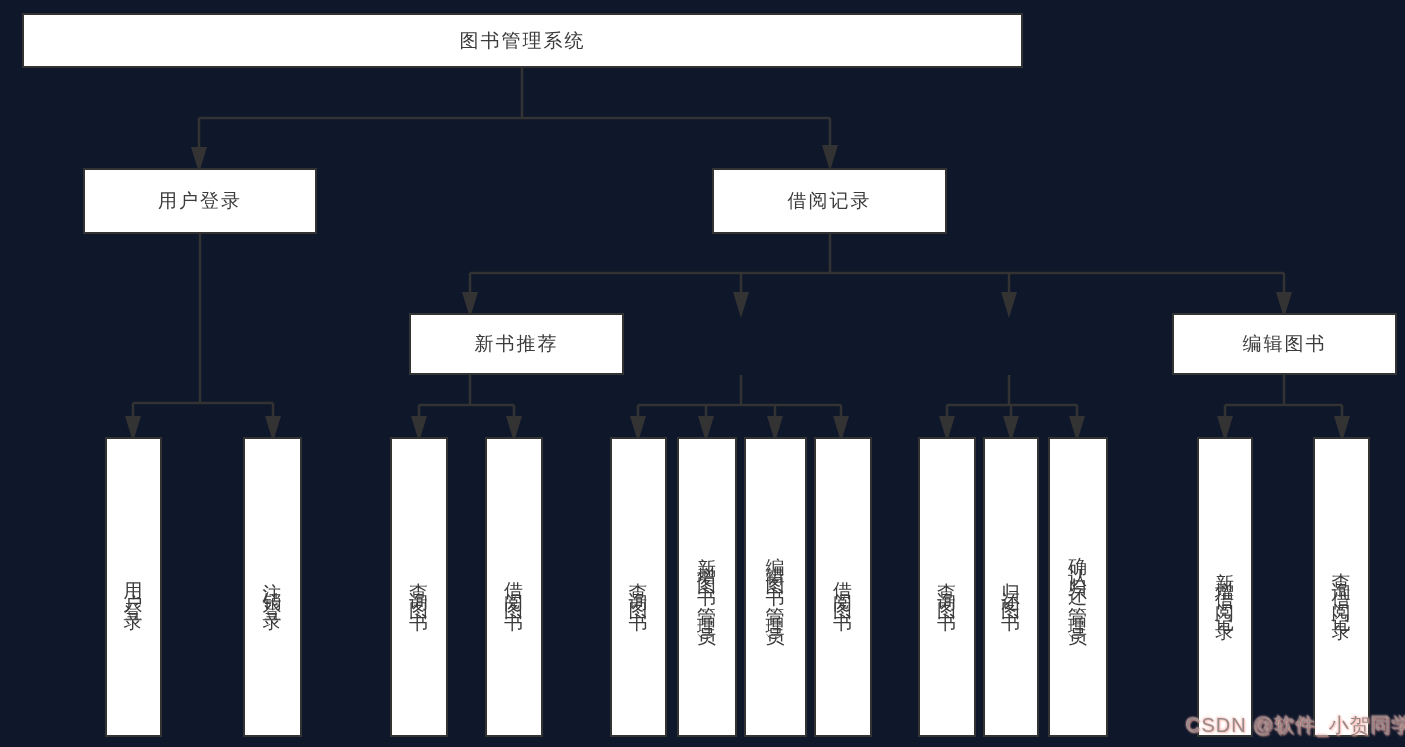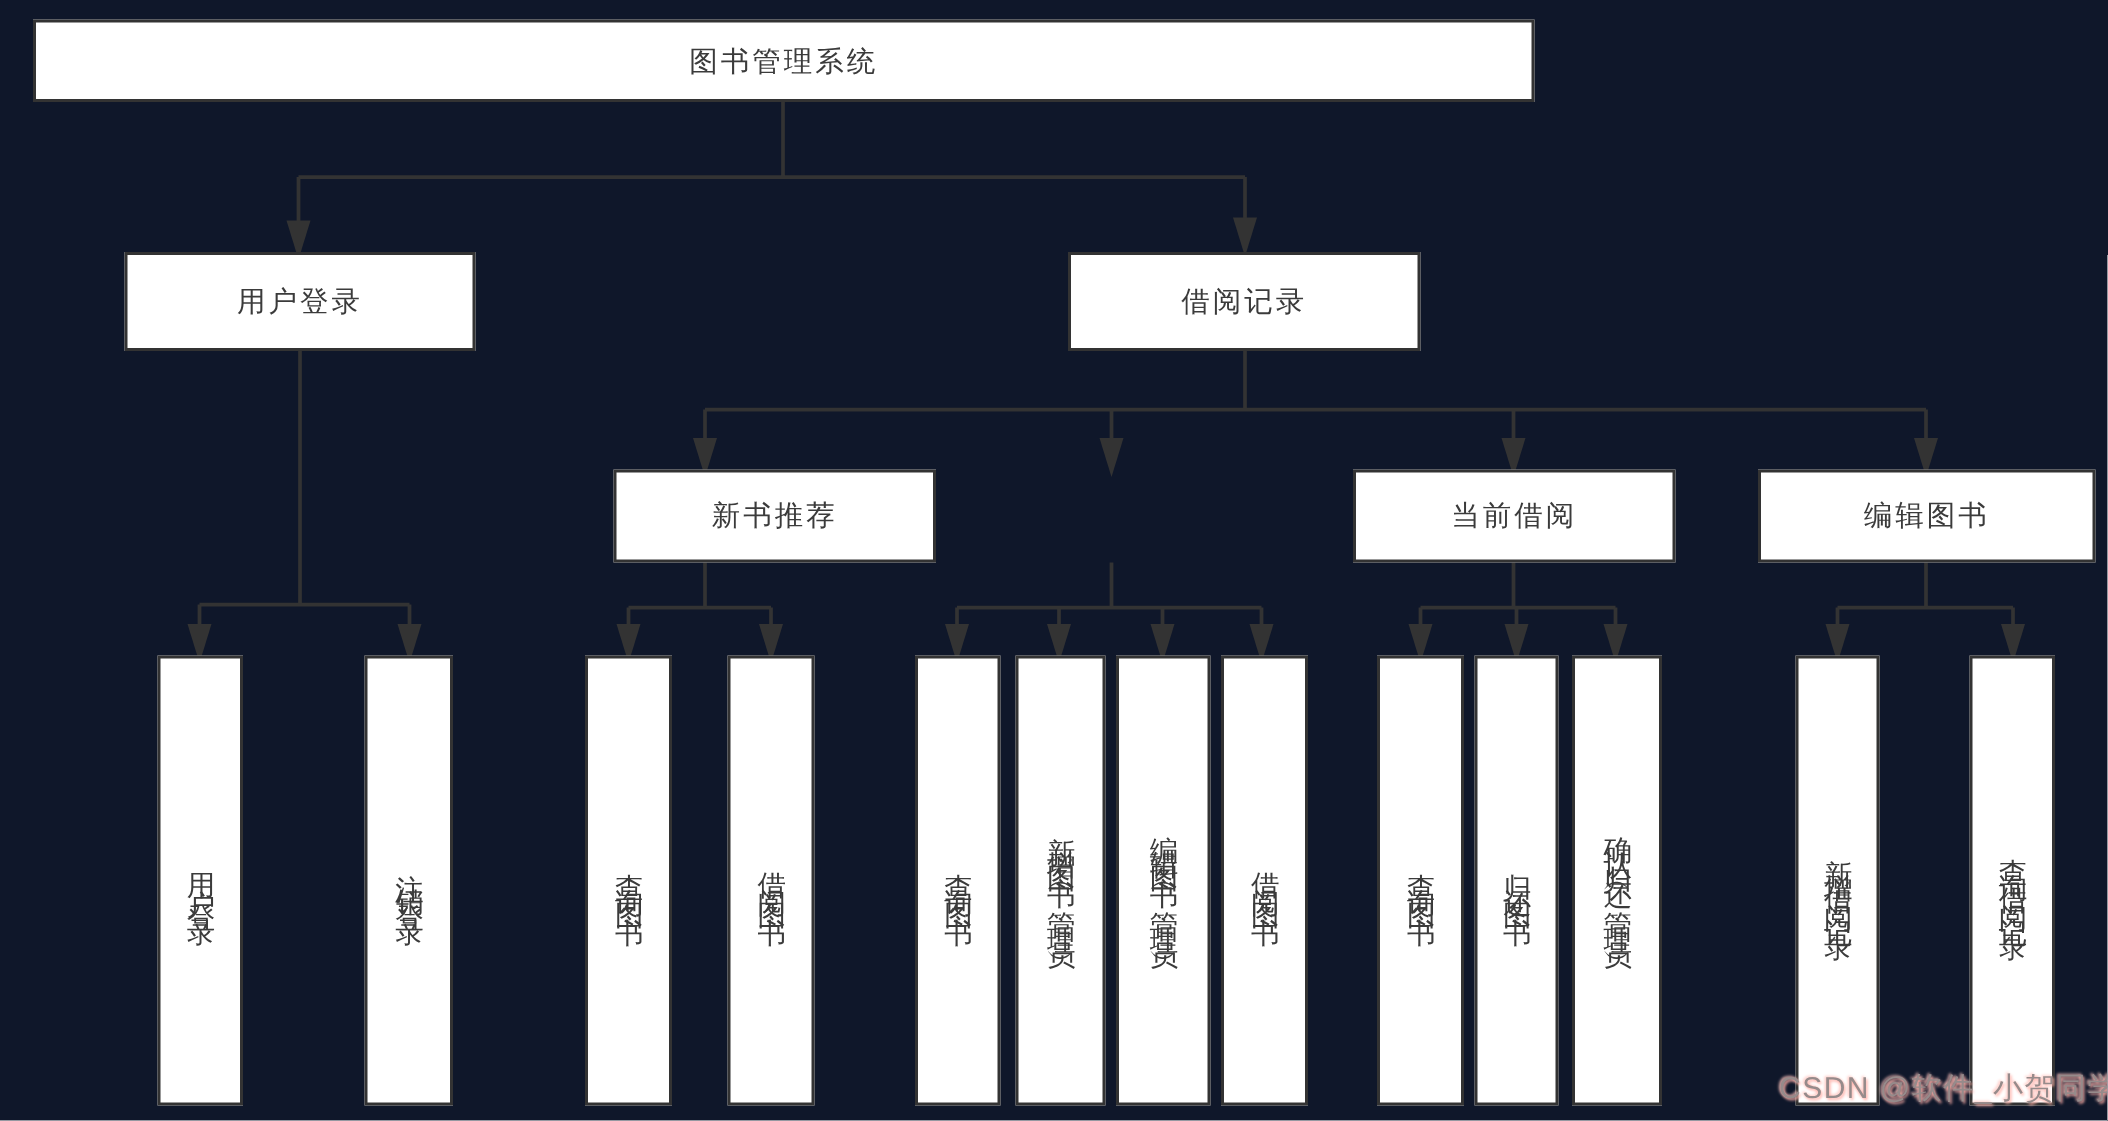--- a/index.html
+++ b/index.html
@@ -117,23 +117,20 @@
   <div class="node" style="left:83px; top:168px; width:234px; height:66px;">
     <span>用户登录</span>
   </div>
   <div class="node" style="left:712px; top:168px; width:235px; height:66px;">
     <span>借阅记录</span>
   </div>
 
   <div class="node" style="left:367px; top:313px; width:215px; height:62px;margin-left:42px;">
     <span>新书推荐</span>
   </div>
-  <div class="node" style="left:902px; top:313px; width:215px; height:62px;">
-    <span>当前借阅</span>
-  </div>
   <div class="node" style="left:1172px; top:313px; width:225px; height:62px;">
     <span>编辑图书</span>
   </div>
 
   <div class="vnode" style="left:105px; top:437px; width:57px; height:300px;">
     <span class="vtext">用户登录</span>
   </div>
   <div class="vnode" style="left:243px; top:437px; width:59px; height:300px;">
     <span class="vtext">注销登录</span>
   </div>

